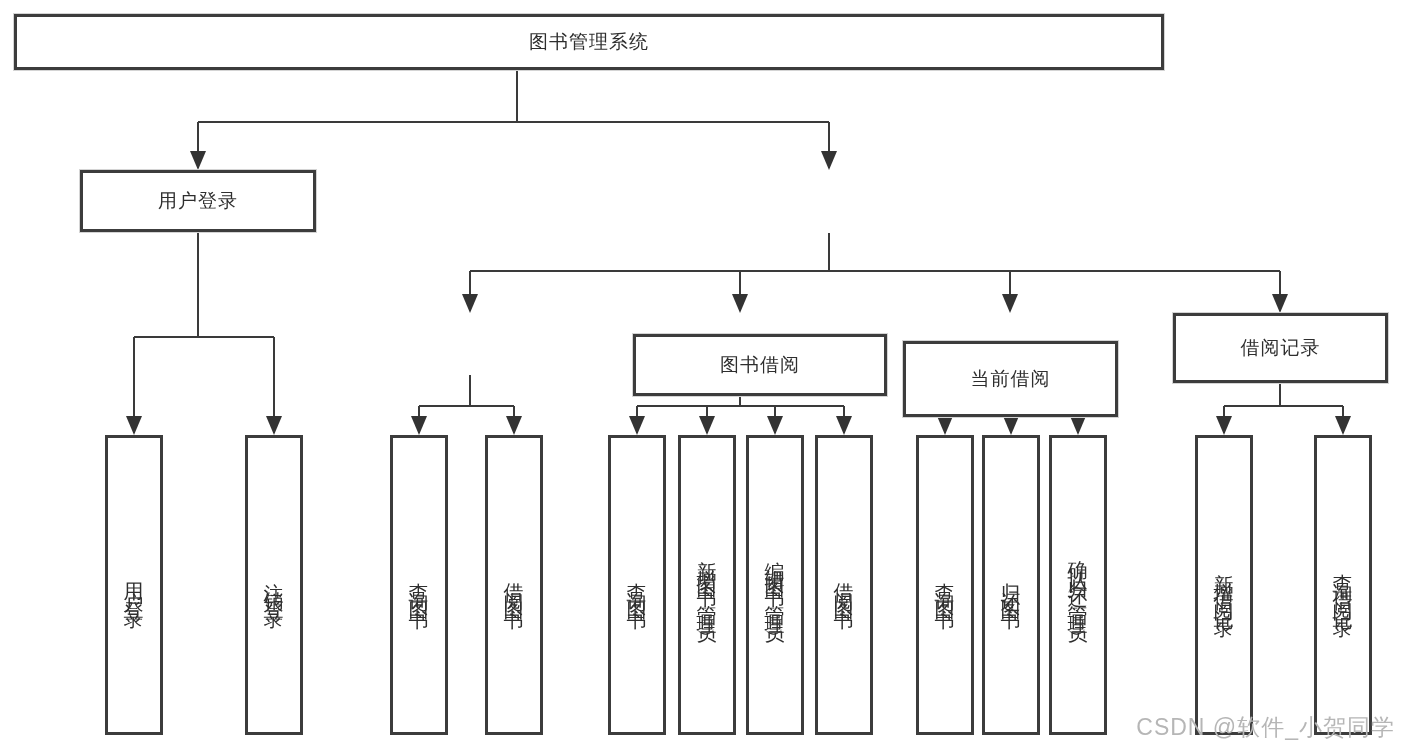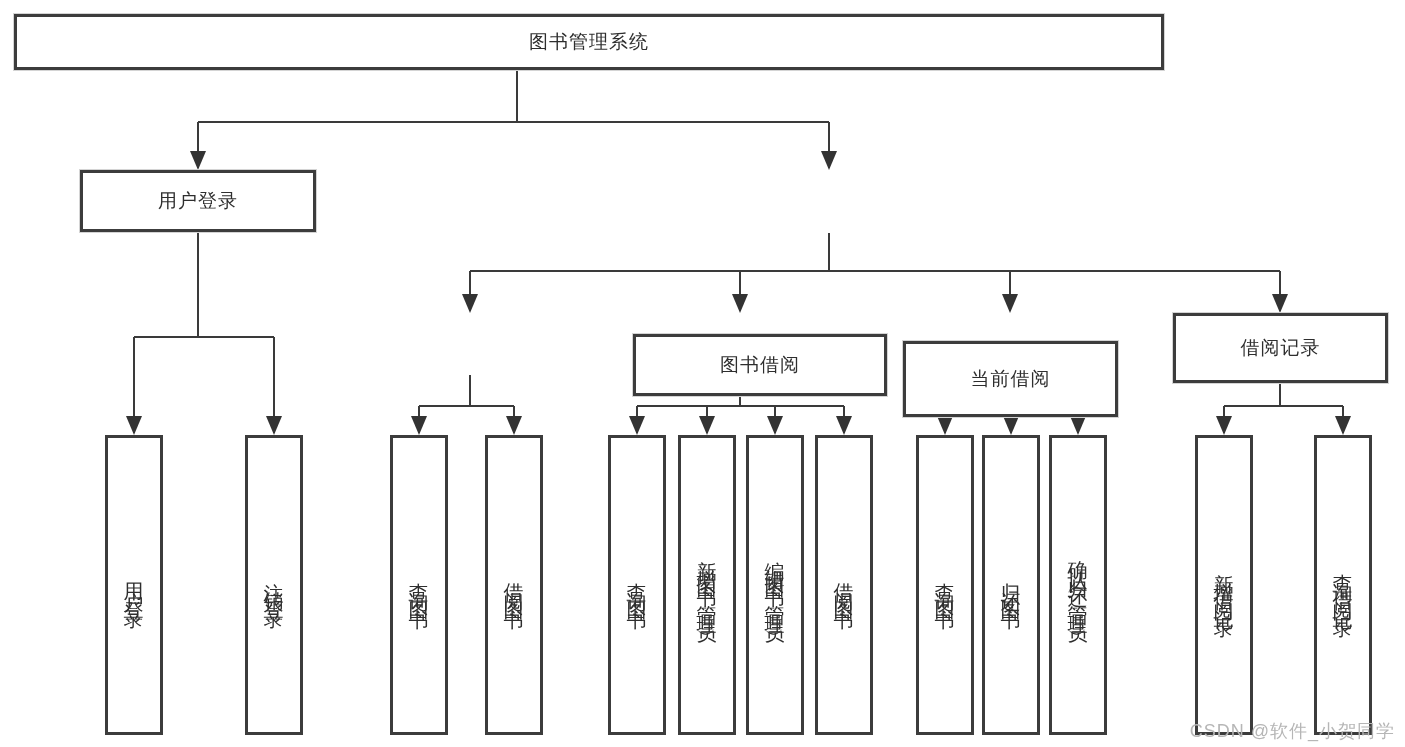--- a/index.html
+++ b/index.html
@@ -12,21 +12,21 @@
     position:absolute; box-sizing:border-box; background:#ffffff;
     border:3px solid #3c3c3c; display:flex; align-items:center; justify-content:center;
     color:#2e2e2e;
   }
   .hbox { font-size:19px; letter-spacing:1px; box-shadow:0 0 0 1px #d4d4d4; }
   .vbox span {
     writing-mode:vertical-rl; text-orientation:mixed;
     font-size:20px; line-height:1.1; letter-spacing:9px; color:#2e2e2e;
   }
   .watermark {
-    position:absolute; right:10px; bottom:4px; font-size:18px;
+    position:absolute; right:10px; bottom:4px; font-size:23px;
     color:#b6b6b6; letter-spacing:1px; white-space:nowrap;
   }
 </style>
 </head>
 <body>
 
 <div class="canvas">
 
   <svg class="connectors" width="1405" height="747" viewBox="0 0 1405 747" fill="none">
     <g stroke="#3a3a3a" stroke-width="2.5" shape-rendering="crispEdges">

